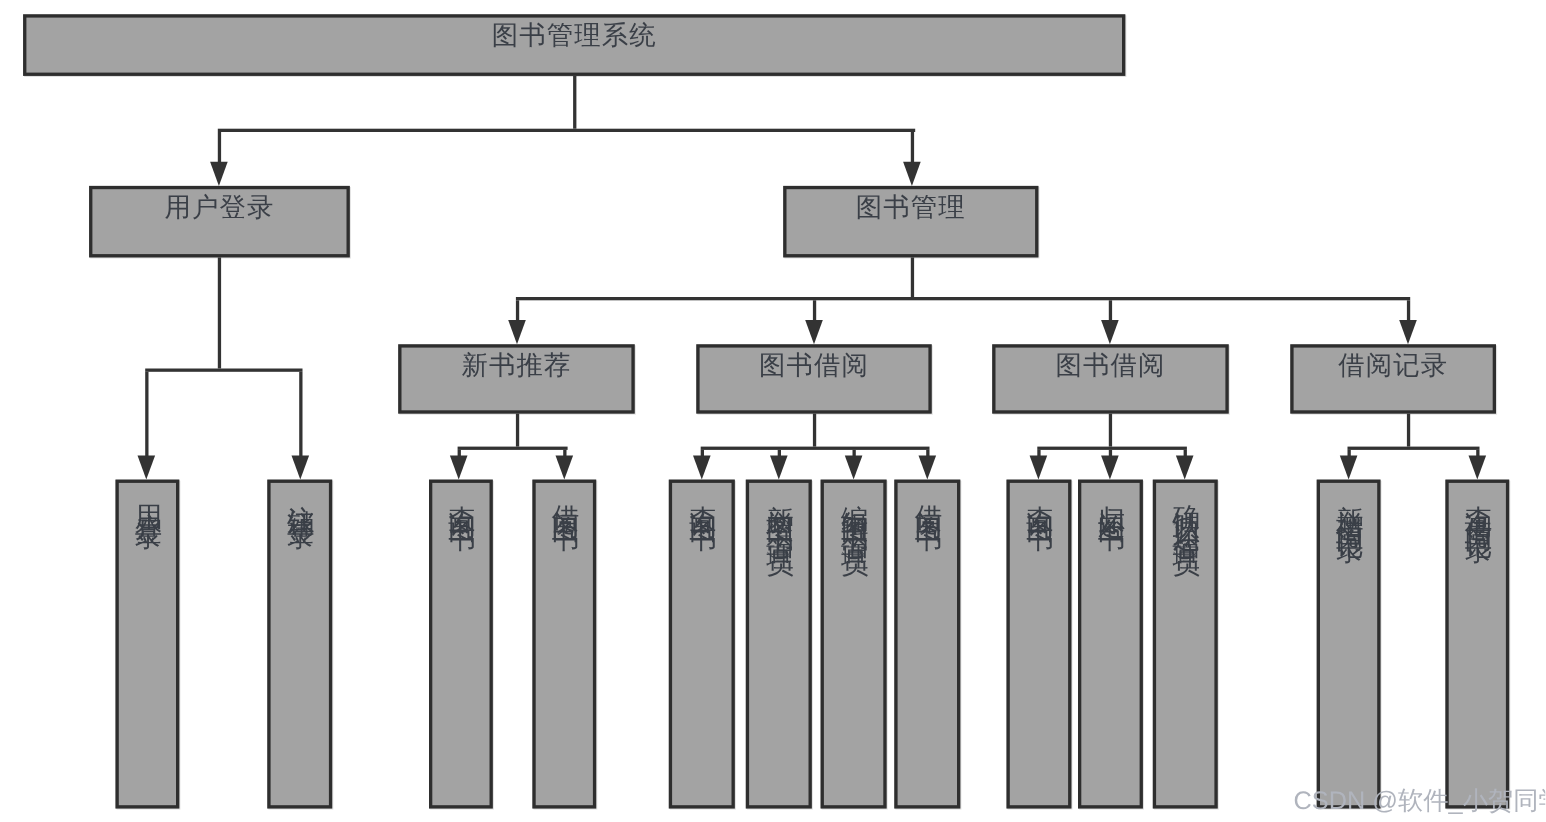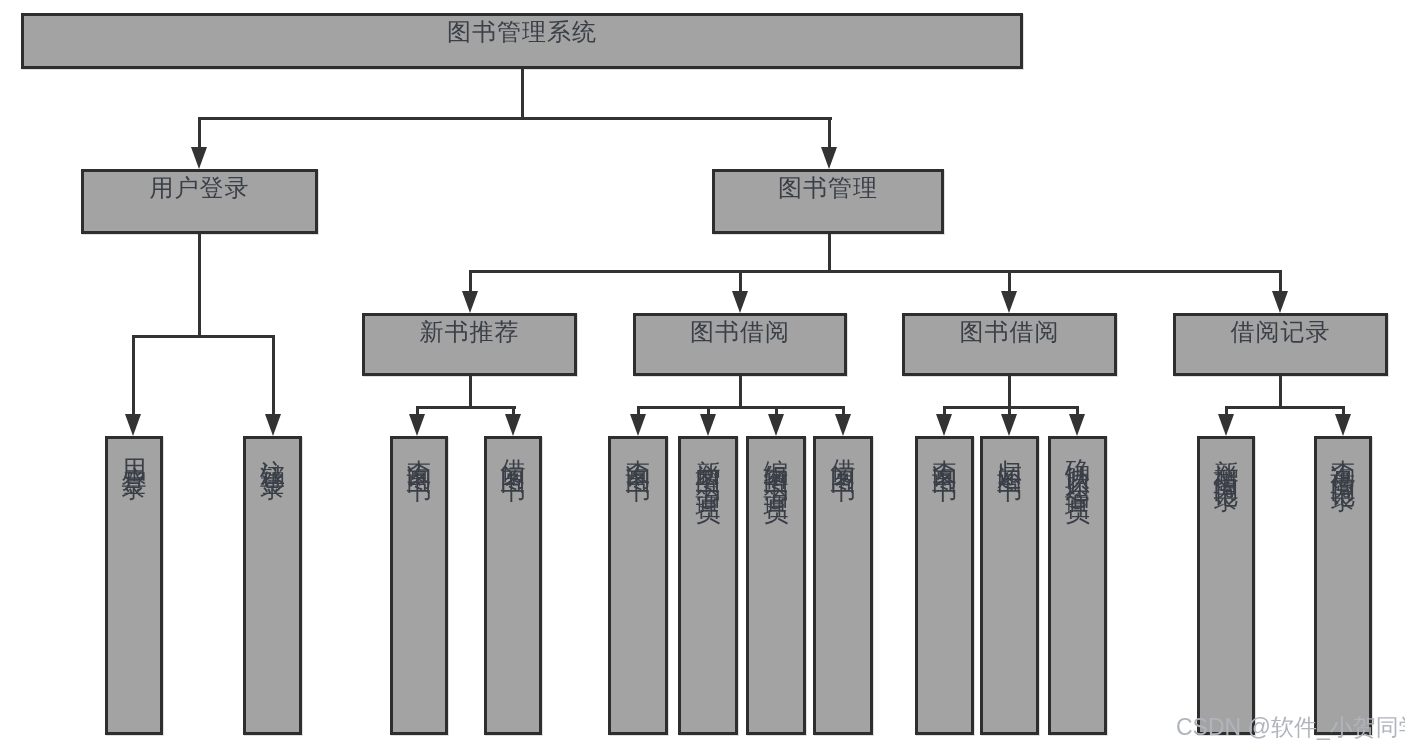--- a/index.html
+++ b/index.html
@@ -90,21 +90,21 @@
 
   <div class="node" style="left:362px;top:313px;width:215px;height:63px;">
     <span>新书推荐</span>
   </div>
   <div class="node" style="left:633px;top:313px;width:214px;height:63px;">
     <span>图书借阅</span>
   </div>
   <div class="node" style="left:902px;top:313px;width:215px;height:63px;">
     <span>图书借阅</span>
   </div>
-  <div class="node" style="left:1173px;top:313px;width:215px;height:63px;">
+  <div class="node" style="left:1173px;top:313px;width:187px;height:63px;">
     <span>借阅记录</span>
   </div>
 
   <div class="v" style="left:469px;top:376px;height:30px;"></div>
   <div class="h" style="left:416px;top:406px;width:100px;"></div>
   <div class="v" style="left:416px;top:409px;height:6px;"></div>
   <div class="v" style="left:512px;top:409px;height:6px;"></div>
   <div class="arrow" style="left:409px;top:414px;"></div>
   <div class="arrow" style="left:505px;top:414px;"></div>
 

